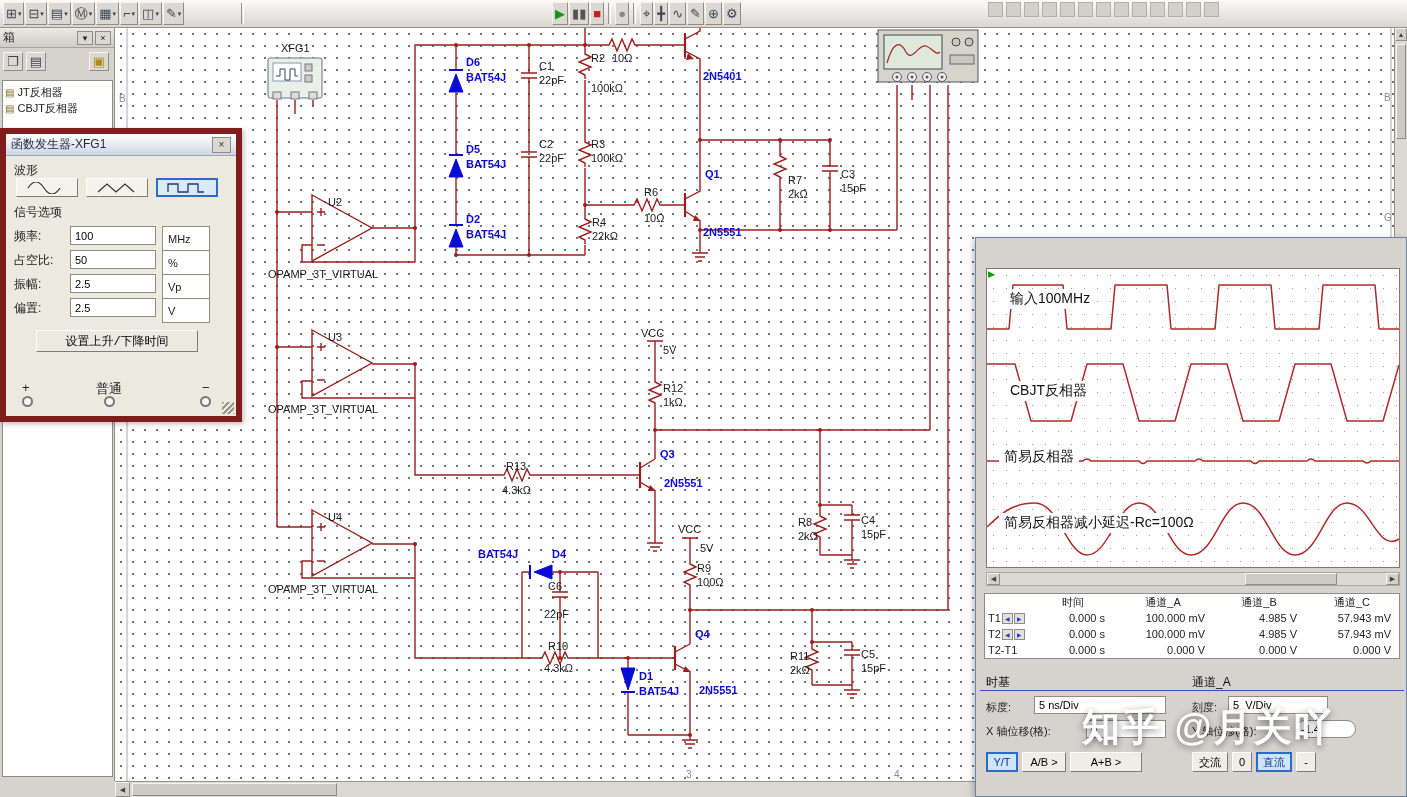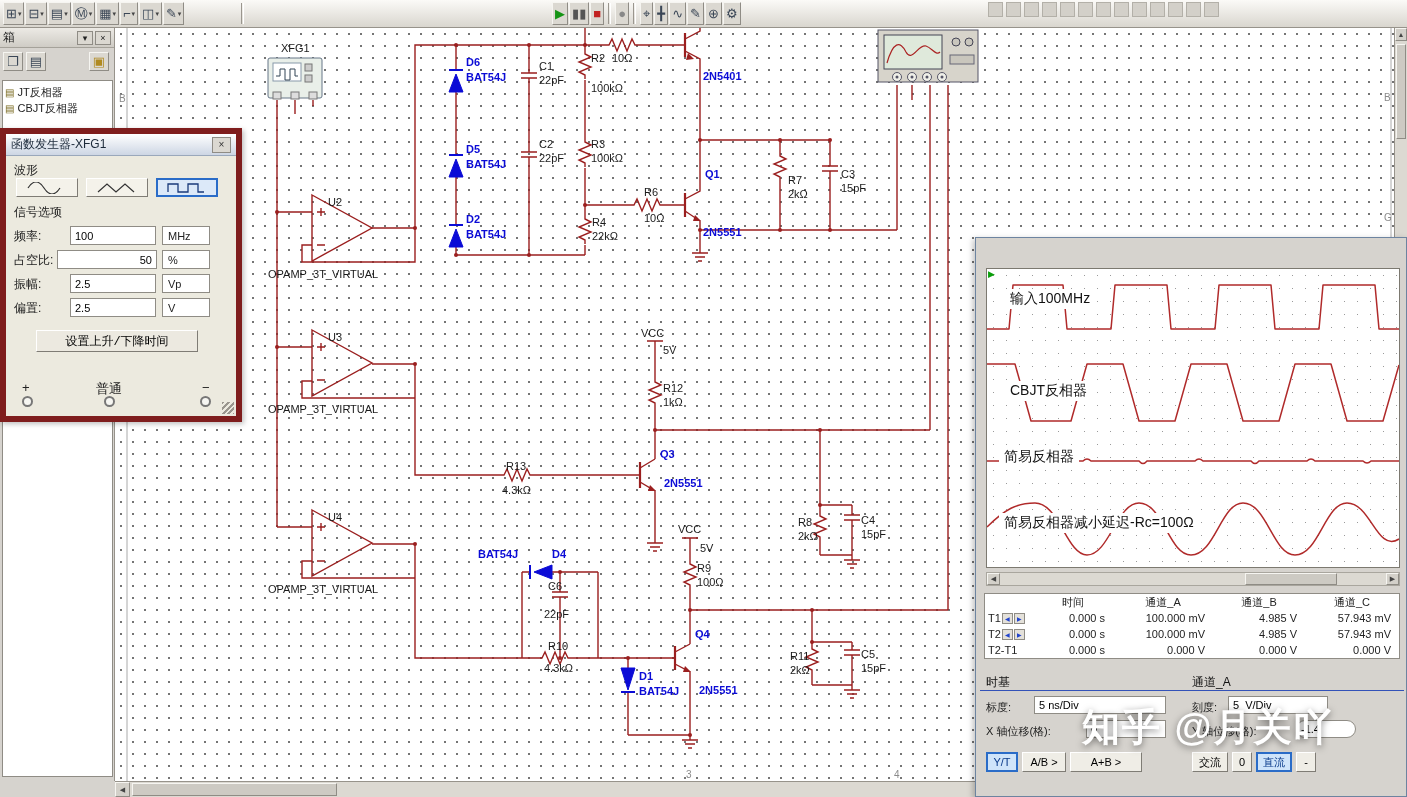--- a/index.html
+++ b/index.html
@@ -66,21 +66,21 @@
   .xbtn{width:19px;height:16px;background:#dbd8d1;border:1px solid #8f8c85;font-size:10px;
     display:flex;align-items:center;justify-content:center;color:#333;}
   .dlbl{position:absolute;font-size:12px;color:#222;}
   .wfbtn{position:absolute;width:62px;height:19px;top:44px;background:#f4f2ea;
     border:1px solid;border-color:#fff #7f7c75 #7f7c75 #fff;display:flex;align-items:center;justify-content:center;}
   .wfbtn.sel{border:2px solid var(--accent_selected,#2a6cc8);background:#dce9f9;}
   .frow{position:absolute;left:0;width:242px;height:20px;}
   .frow .lab{position:absolute;left:8px;top:2px;font-size:12px;}
   .fin{position:absolute;top:0;height:19px;background:#fff;border:1px solid #8f8c85;
     font-size:11px;padding:0 4px;font-family:"Liberation Sans",sans-serif;}
-  .funit{position:absolute;top:0;height:19px;background:#fff;border:1px solid #8f8c85;
+  .funit{position:absolute;top:0;height:25px;background:#fff;border:1px solid #8f8c85;
     font-size:11px;display:flex;align-items:center;padding:0 5px;text-align:center;}
   #risebtn{position:absolute;left:30px;top:196px;width:162px;height:22px;background:#ece9e0;
     border:1px solid;border-color:#fff #7f7c75 #7f7c75 #fff;font-size:12px;font-family:Liberation Mono, monospace;}
   .term{position:absolute;top:246px;font-size:13px;}
   .ring{position:absolute;top:262px;width:11px;height:11px;border:2px solid #777;border-radius:50%;background:#f6f6f2;}
   #fgdlg .grip{position:absolute;right:2px;bottom:2px;width:12px;height:12px;
     background:repeating-linear-gradient(135deg,#9a968e 0 2px,transparent 2px 4px);}
 
   
   #scope{position:absolute;left:975px;top:237px;width:432px;height:560px;background:#d6d3ce;
@@ -495,21 +495,21 @@
 
   <div class="dlbl" style="left:8px;top:70px;">信号选项</div>
 
   <div class="frow" style="top:92px;">
     <span class="lab">频率:</span>
     <input class="fin" style="left: 64px; width: 86px;" readonly="" value="100">
     <span class="funit" style="left:156px;width:48px;">MHz</span>
   </div>
   <div class="frow" style="top:116px;">
     <span class="lab">占空比:</span>
-    <input class="fin" style="left: 51px; width: 100px; text-align: right;" readonly="" value="50">
+    <input class="fin" style="left: 64px; width: 86px;" readonly="" value="50">
     <span class="funit" style="left:156px;width:48px;">%</span>
   </div>
   <div class="frow" style="top:140px;">
     <span class="lab">振幅:</span>
     <input class="fin" style="left: 64px; width: 86px;" readonly="" value="2.5">
     <span class="funit" style="left:156px;width:48px;">Vp</span>
   </div>
   <div class="frow" style="top:164px;">
     <span class="lab">偏置:</span>
     <input class="fin" style="left: 64px; width: 86px;" readonly="" value="2.5">

